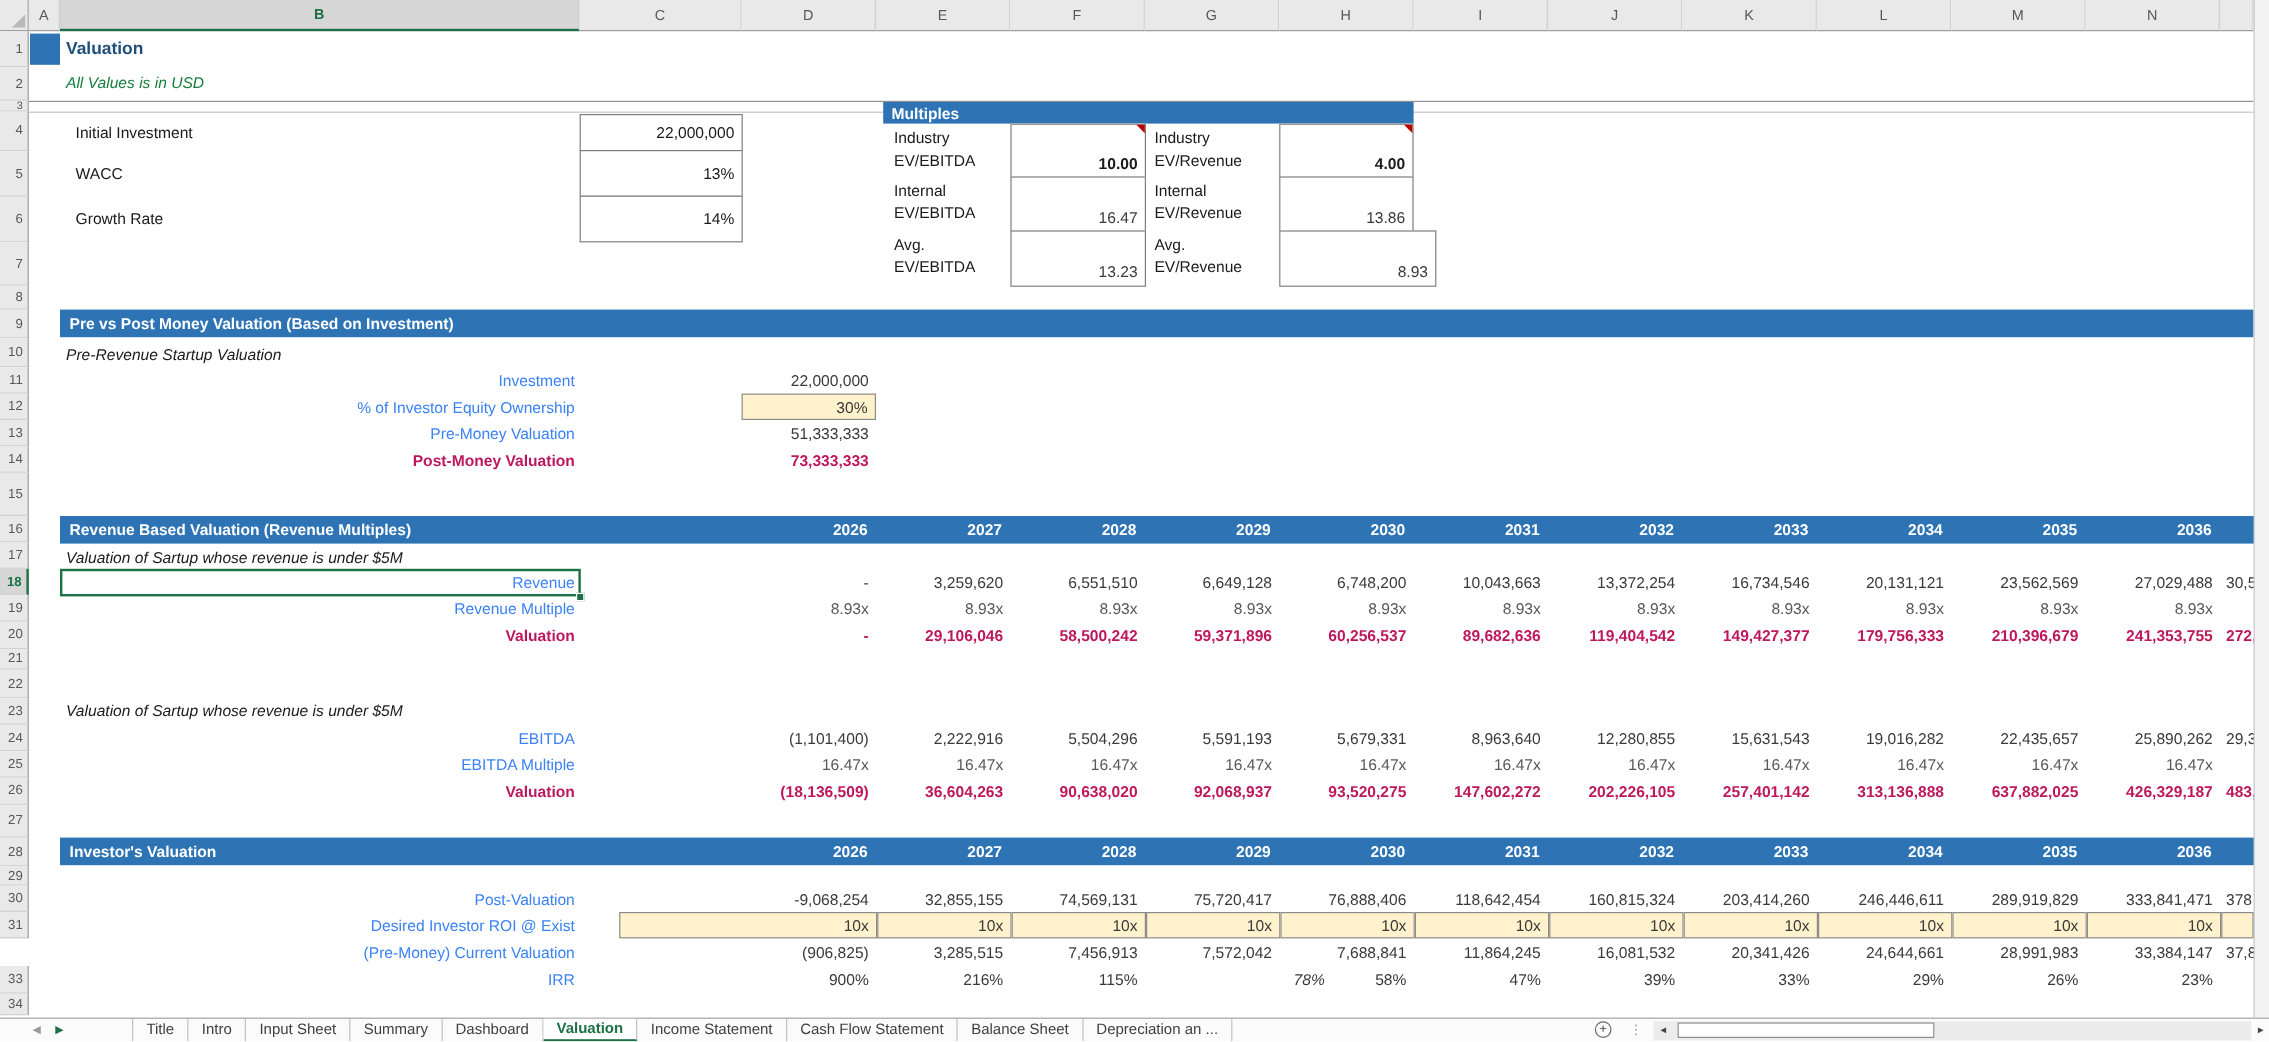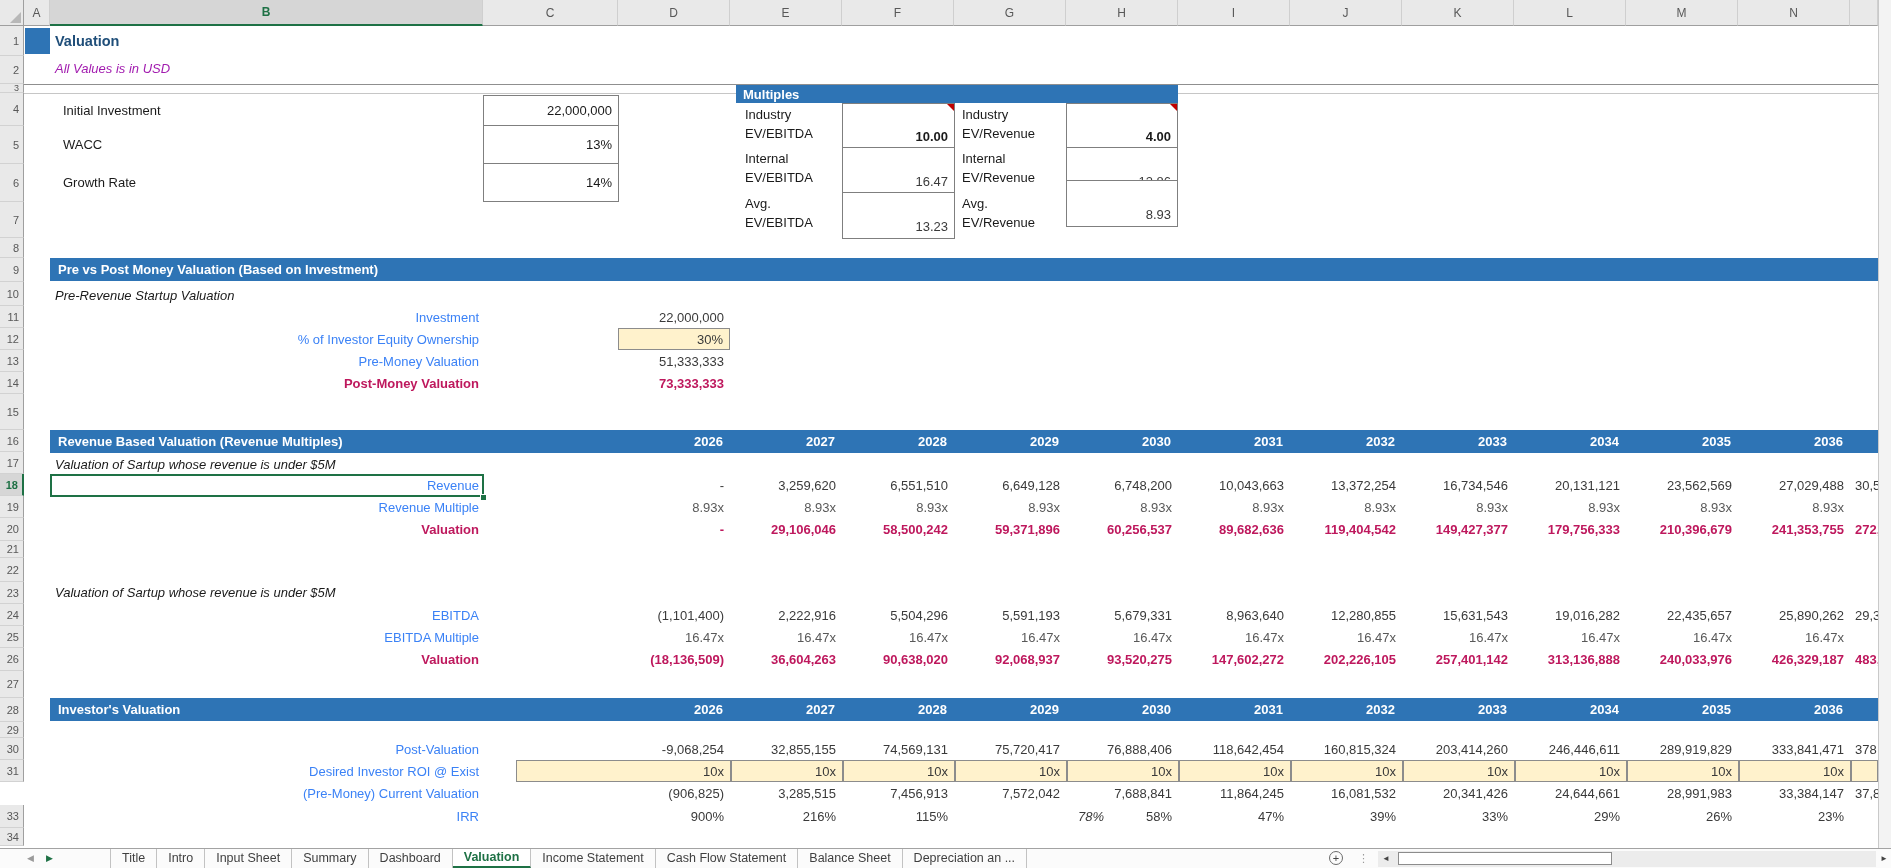--- a/index.html
+++ b/index.html
@@ -14,21 +14,21 @@
           border-right:1px solid #CFCFCF;border-bottom:1px solid #9F9F9F;
           display:flex;align-items:center;justify-content:center;font-size:12px;color:#585858;}
   .colhdr.sel{background:#D6D6D6;border-bottom:2px solid #1E7145;color:#1E7145;font-weight:700;}
   .rowhdr{position:absolute;left:0;width:24px;background:#E9E9E9;box-sizing:border-box;
           border-right:1px solid #9F9F9F;border-bottom:1px solid #D2D2D2;
           display:flex;align-items:center;justify-content:flex-end;padding-right:4px;
           font-size:11px;color:#585858;overflow:hidden;}
   .rowhdr.sel{background:#D6D6D6;border-right:2px solid #1E7145;color:#1E7145;font-weight:700;}
   
   .title{position:absolute;left:55px;top:33px;font-size:14.5px;font-weight:700;color:#1F4E79;}
-  .subtitle{position:absolute;left:55px;top:61px;font-size:13px;font-style:italic;color:#a21caf;}
+  .subtitle{position:absolute;left:55px;top:61px;font-size:13px;font-style:italic;color:#15803d;}
   .a1fill{position:absolute;left:25px;top:28px;width:25px;height:26px;background:#2E74B5;}
   .hline{position:absolute;left:24px;width:1854px;height:0;}
   
   .bar{position:absolute;left:50px;width:1828px;height:23px;background:#2E74B5;color:#fff;
        font-weight:700;font-size:13px;display:flex;align-items:center;padding-left:8px;box-sizing:border-box;}
   .year{position:absolute;height:23px;color:#fff;font-weight:700;font-size:13px;
         display:flex;align-items:center;justify-content:flex-end;padding-right:7px;box-sizing:border-box;}
   .note{position:absolute;left:55px;height:22px;font-size:13px;font-style:italic;color:#1a1a1a;
         display:flex;align-items:center;}
   .rlabel{position:absolute;left:50px;width:433px;height:22px;font-size:13px;color:#3b82f6;
@@ -201,21 +201,21 @@
     <div class="mbox" style="left: 1066px; top: 147px; width: 112px; height: 47px;">
       <div class="mval">13.86</div>
     </div>
     <div class="mname" style="left: 745px; top: 196px;">Avg.</div>
     <div class="mname" style="left: 745px; top: 215px;">EV/EBITDA</div>
     <div class="mbox" style="left: 842px; top: 192px; width: 113px; height: 47px;">
       <div class="mval">13.23</div>
     </div>
     <div class="mname" style="left: 962px; top: 196px;">Avg.</div>
     <div class="mname" style="left: 962px; top: 215px;">EV/Revenue</div>
-    <div class="mbox" style="left: 1066px; top: 180px; width: 112px; height: 47px;">
+    <div class="mbox" style="left: 1066px; top: 192px; width: 131px; height: 47px;">
       <div class="mval">8.93</div>
     </div>
     <div class="rlabel" style="top: 306px;">Investment</div>
     <div class="val" style="left: 618px; top: 306px; width: 112px;">22,000,000</div>
     <div class="rlabel" style="top: 328px;">% of Investor Equity Ownership</div>
     <div class="val inputcell" style="left: 618px; top: 328px; width: 112px; height: 22px;">30%</div>
     <div class="rlabel" style="top: 350px;">Pre-Money Valuation</div>
     <div class="val" style="left: 618px; top: 350px; width: 112px;">51,333,333</div>
     <div class="rlabel bold" style="top: 372px;">Post-Money Valuation</div>
     <div class="val bold" style="left: 618px; top: 372px; width: 112px;">73,333,333</div>
@@ -310,21 +310,21 @@
     <div class="rlabel bold" style="top: 648px;">Valuation</div>
     <div class="val bold" style="left: 618px; top: 648px; width: 112px;">(18,136,509)</div>
     <div class="val bold" style="left: 730px; top: 648px; width: 112px;">36,604,263</div>
     <div class="val bold" style="left: 842px; top: 648px; width: 112px;">90,638,020</div>
     <div class="val bold" style="left: 954px; top: 648px; width: 112px;">92,068,937</div>
     <div class="val bold" style="left: 1066px; top: 648px; width: 112px;">93,520,275</div>
     <div class="val bold" style="left: 1178px; top: 648px; width: 112px;">147,602,272</div>
     <div class="val bold" style="left: 1290px; top: 648px; width: 112px;">202,226,105</div>
     <div class="val bold" style="left: 1402px; top: 648px; width: 112px;">257,401,142</div>
     <div class="val bold" style="left: 1514px; top: 648px; width: 112px;">313,136,888</div>
-    <div class="val bold" style="left: 1626px; top: 648px; width: 112px;">240,033,976</div>
+    <div class="val bold" style="left: 1626px; top: 648px; width: 112px;">637,882,025</div>
     <div class="val bold" style="left: 1738px; top: 648px; width: 112px;">426,329,187</div>
     <div class="val partial bold" style="left: 1852px; top: 648px; width: 26px;">483,8</div>
     <div class="bar" style="top: 698px;">Investor's Valuation</div>
     <div class="year" style="left: 618px; top: 698px; width: 112px;">2026</div>
     <div class="year" style="left: 730px; top: 698px; width: 112px;">2027</div>
     <div class="year" style="left: 842px; top: 698px; width: 112px;">2028</div>
     <div class="year" style="left: 954px; top: 698px; width: 112px;">2029</div>
     <div class="year" style="left: 1066px; top: 698px; width: 112px;">2030</div>
     <div class="year" style="left: 1178px; top: 698px; width: 112px;">2031</div>
     <div class="year" style="left: 1290px; top: 698px; width: 112px;">2032</div>

